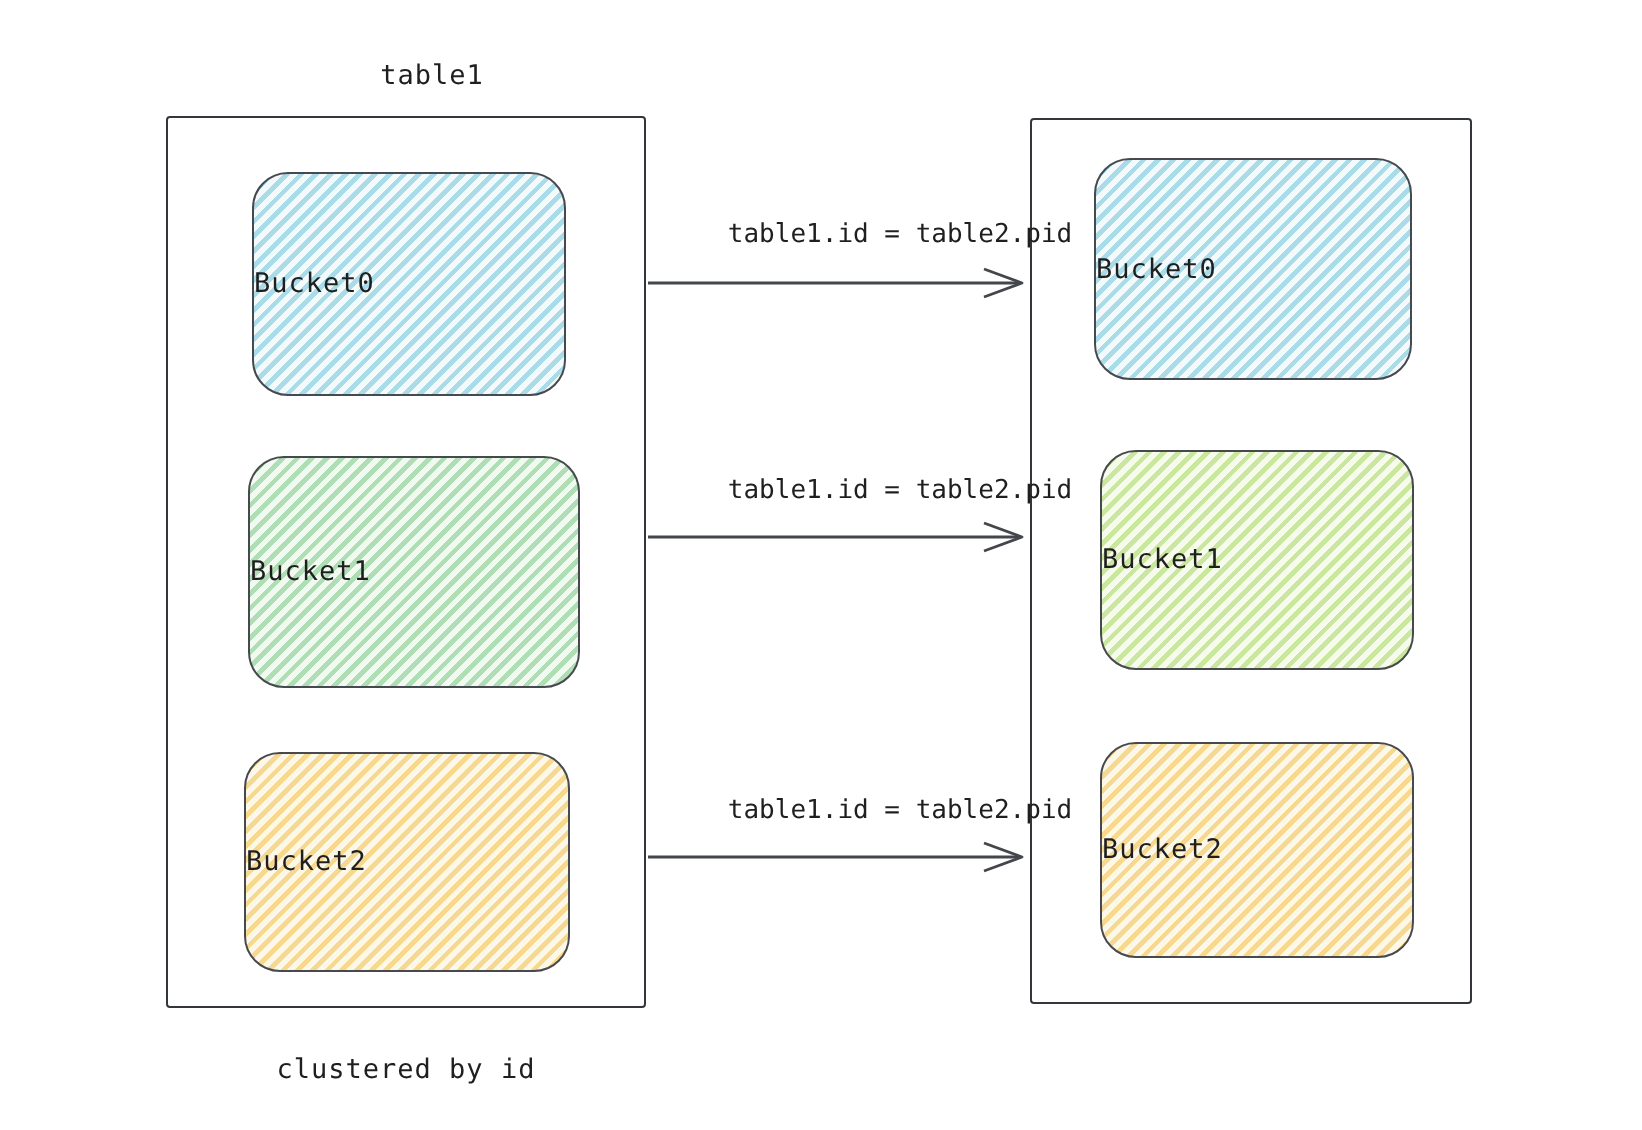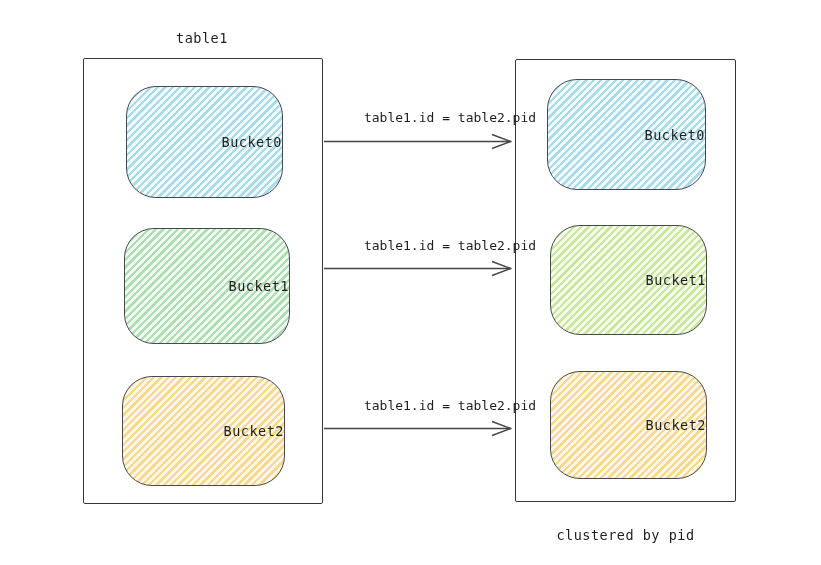--- a/index.html
+++ b/index.html
@@ -33,25 +33,25 @@
     white-space: nowrap;
   }
   .table-box {
     border: 1.6px solid #33373c;
     border-radius: 2px;
     background: #ffffff;
     box-sizing: border-box;
   }
   .bucket {
     border: 1.6px solid #46494e;
-    border-radius: 30px;
+    border-radius: 18px;
     box-sizing: border-box;
     display: flex;
     align-items: center;
-    justify-content: flex-end;
+    justify-content: flex-start;
     font-size: 13.5px;
     letter-spacing: 0.5px;
     color: #1f1f1f;
   }
   
   .fill-blue {
     background: repeating-linear-gradient(135deg,
       #a9dbe9 0px, #a9dbe9 2.4px, #f2fafc 2.4px, #f2fafc 5.2px);
   }
   .fill-green {
@@ -73,49 +73,49 @@
     color: #1f1f1f;
     margin-left: 31px;
   }
   svg.arrow { overflow: visible; }
 </style>
 </head>
 <body>
 
 <div class="canvas">
 
-  <div class="abs table-title" style="left:82px; top:30px; width:240px;">table1</div>
+  <div class="abs table-title" style="left:96px; top:30px; width:240px;">table1</div>
 
   <div class="abs table-box" style="left:83px; top:58px; width:240px; height:446px;"></div>
 
   <div class="abs bucket fill-blue" style="left:126px; top:86px; width:157px; height:112px;">
     <span>Bucket0</span>
   </div>
   <div class="abs bucket fill-green" style="left:124px; top:228px; width:166px; height:116px;">
     <span>Bucket1</span>
   </div>
   <div class="abs bucket fill-yellow" style="left:122px; top:376px; width:163px; height:110px;">
     <span>Bucket2</span>
   </div>
 
+  <div class="abs table-caption" style="left:83px; top:527px; width:240px;">clustered by id</div>
 
 
   <div class="abs table-box" style="left:515px; top:59px; width:221px; height:443px;"></div>
 
   <div class="abs bucket fill-blue" style="left:547px; top:79px; width:159px; height:111px;">
     <span>Bucket0</span>
   </div>
   <div class="abs bucket fill-lime" style="left:550px; top:225px; width:157px; height:110px;">
     <span>Bucket1</span>
   </div>
   <div class="abs bucket fill-yellow" style="left:550px; top:371px; width:157px; height:108px;">
     <span>Bucket2</span>
   </div>
 
-  <div class="abs table-caption" style="left:515px; top:527px; width:221px;">clustered by pid</div>
 
   <div class="abs arrow-label" style="left:324px; top:110px; width:190px;">table1.id = table2.pid</div>
   <svg class="abs arrow" style="left:324px; top:131px;" width="190" height="20" aria-hidden="true">
     <line x1="0" y1="10.5" x2="186" y2="10.5" stroke="#43464b" stroke-width="1.4"></line>
     <path d="M168 3.5 L187 10.5 L168 17.5" fill="none" stroke="#43464b" stroke-width="1.4" stroke-linejoin="round"></path>
   </svg>
 
   <div class="abs arrow-label" style="left:324px; top:238px; width:190px;">table1.id = table2.pid</div>
   <svg class="abs arrow" style="left:324px; top:258px;" width="190" height="20" aria-hidden="true">
     <line x1="0" y1="10.5" x2="186" y2="10.5" stroke="#43464b" stroke-width="1.4"></line>

